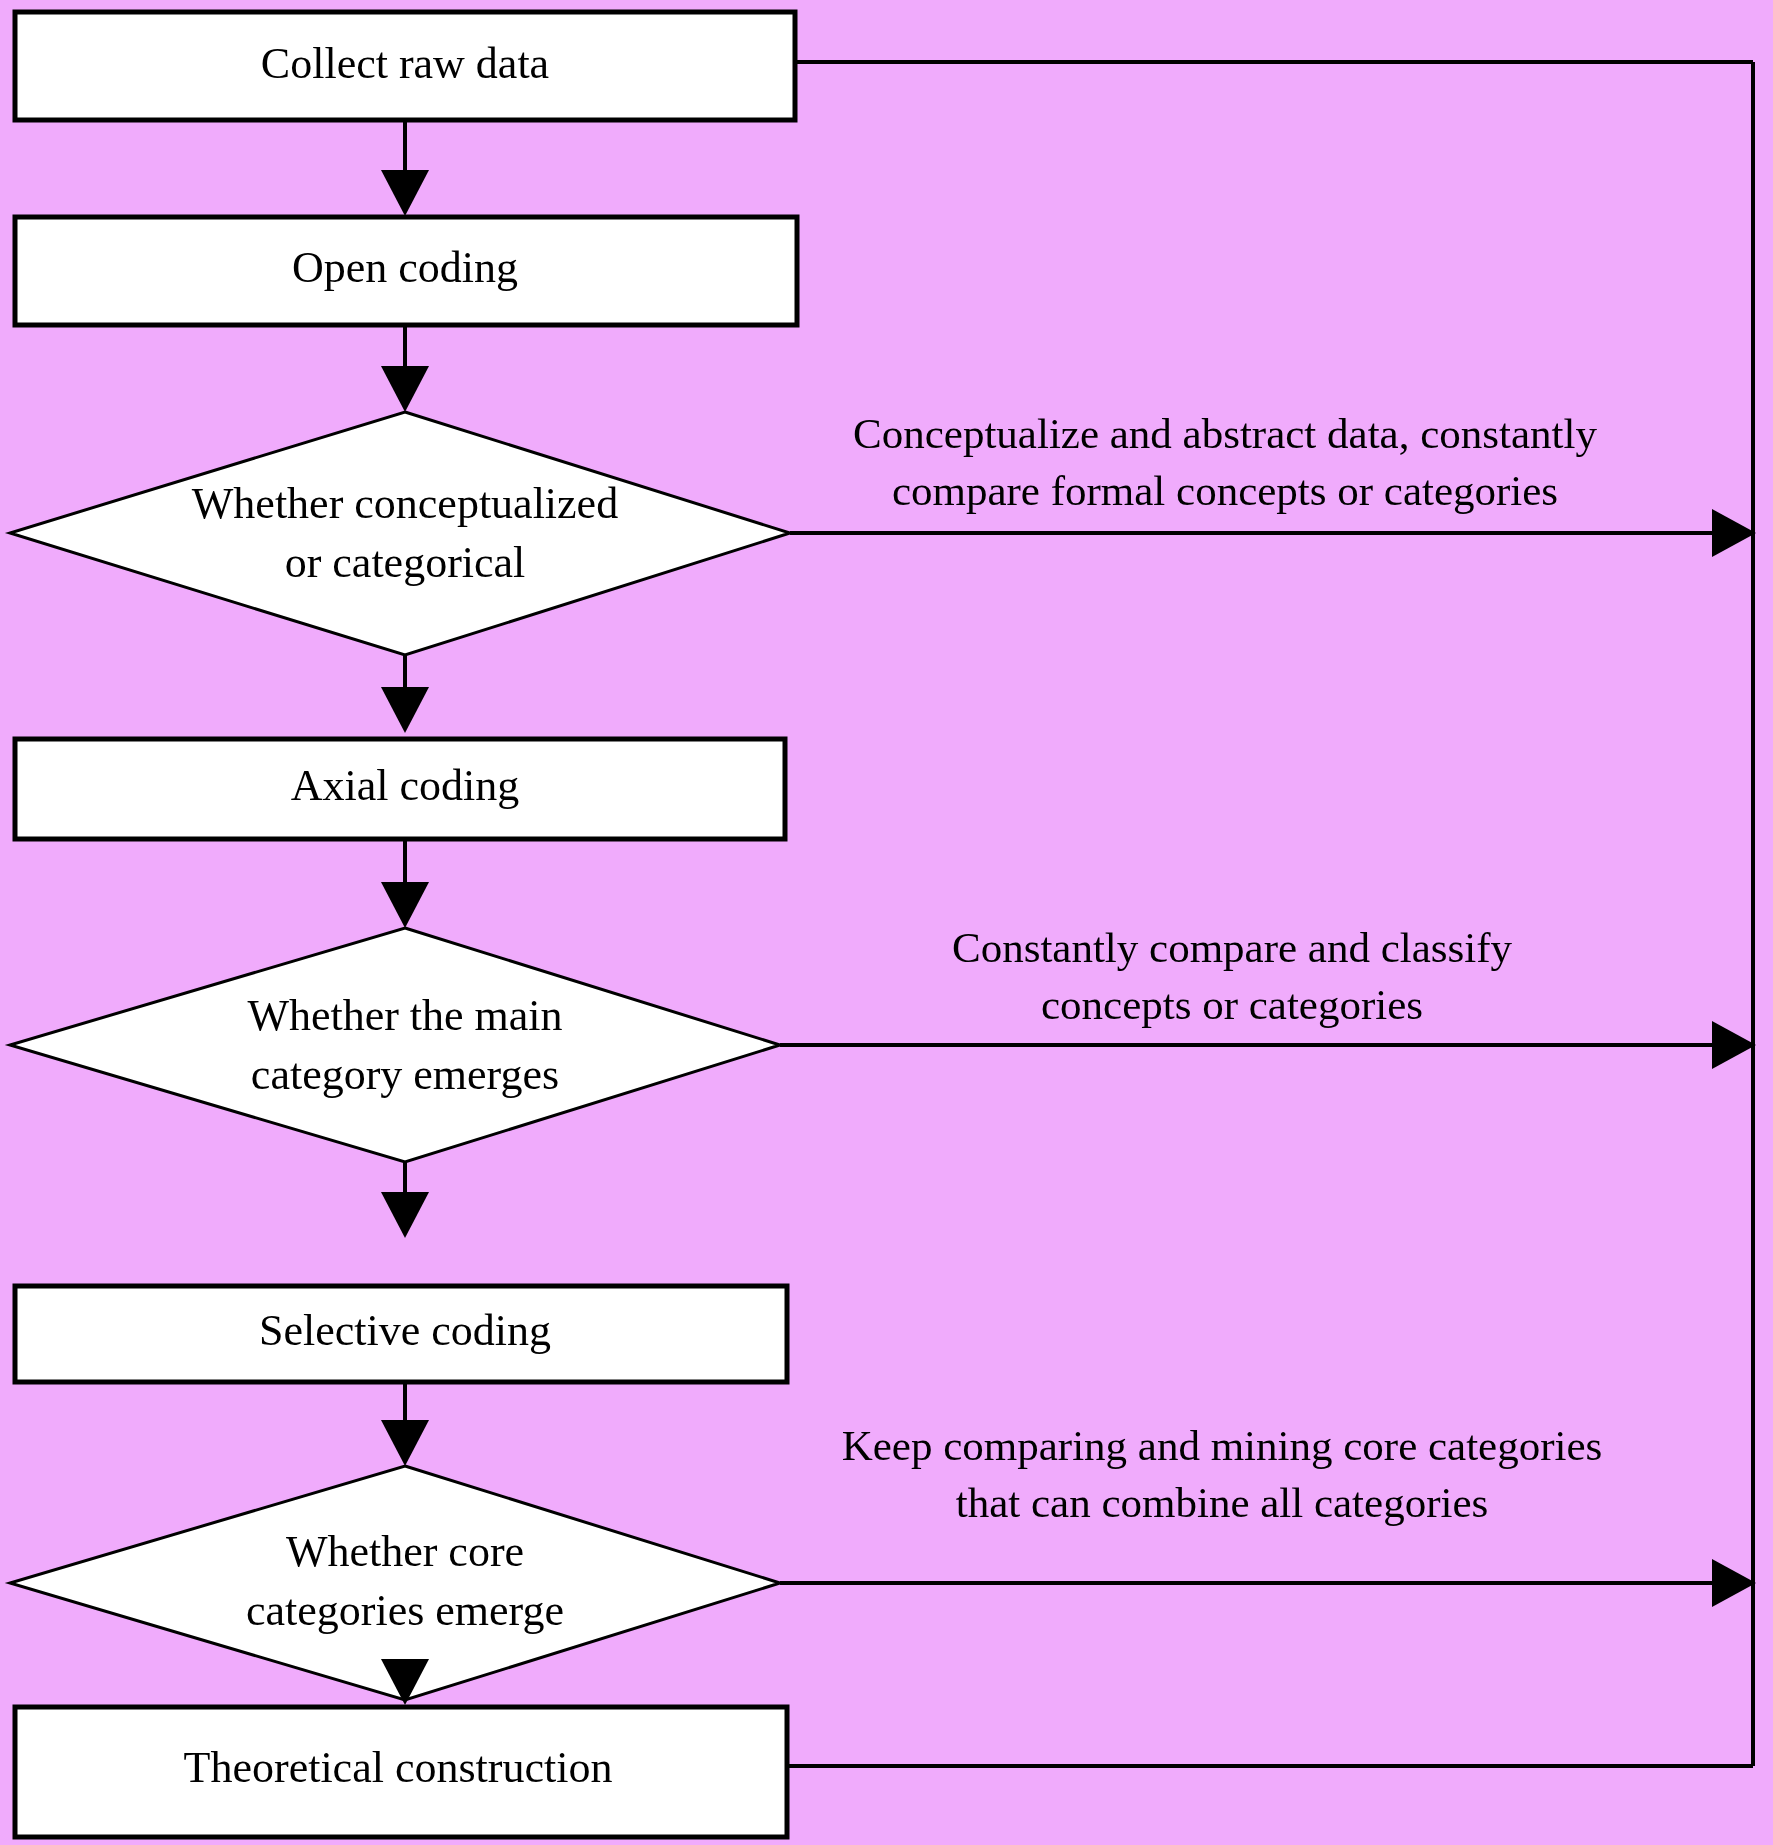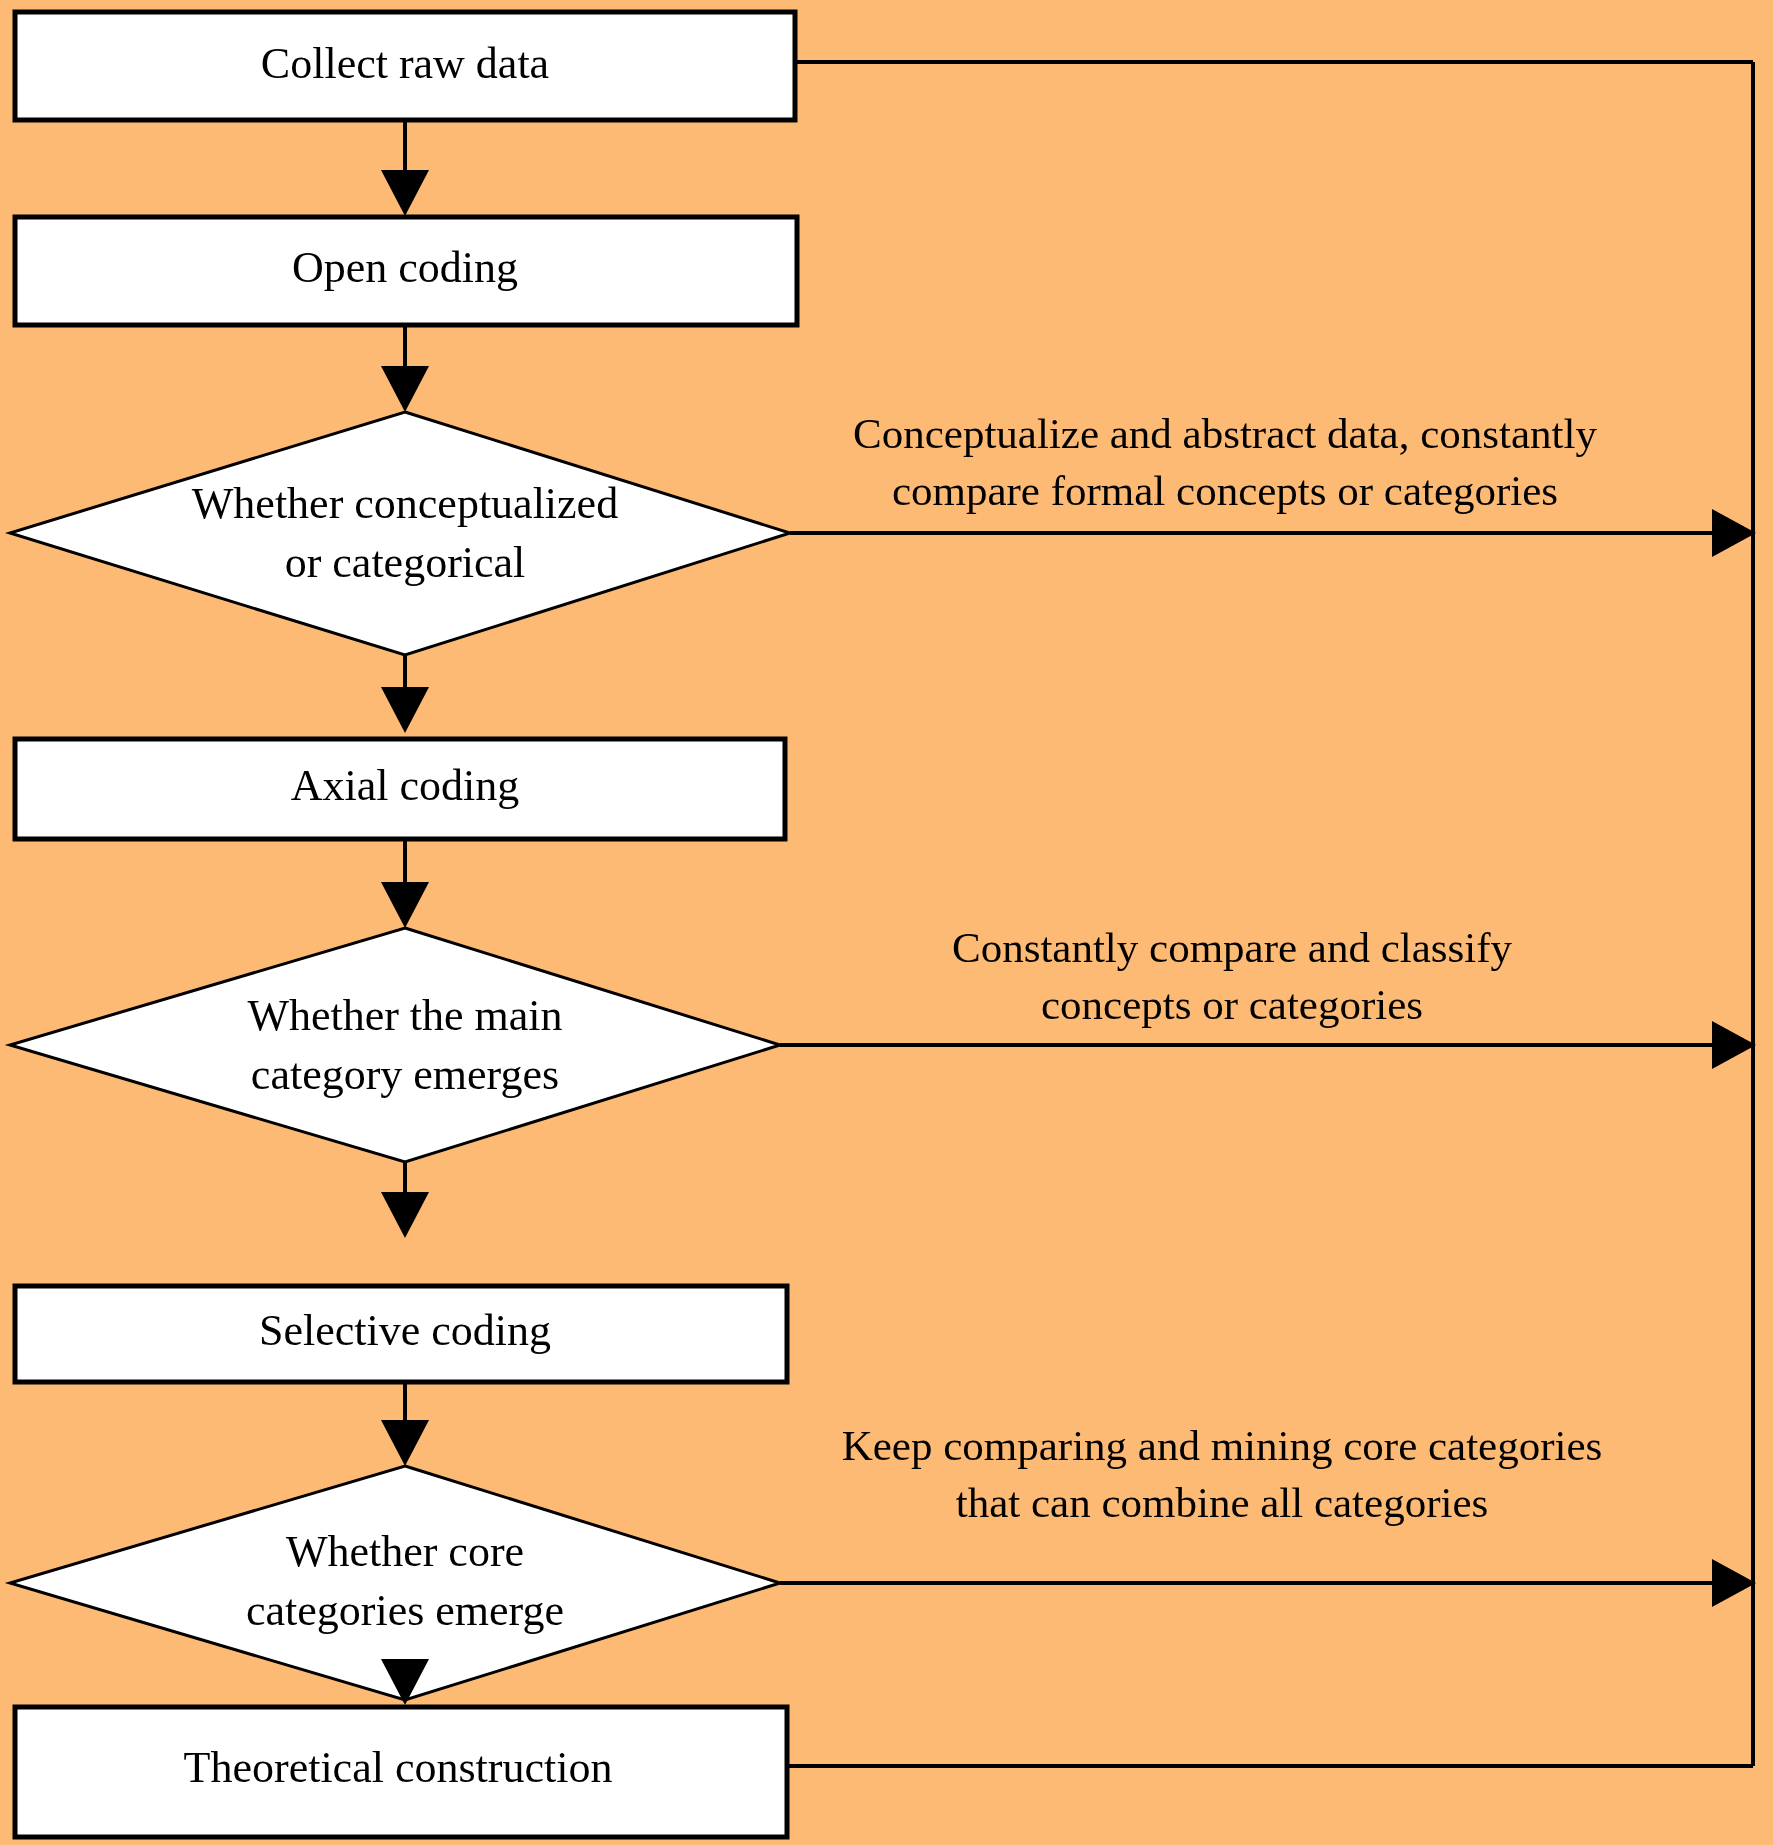--- a/index.html
+++ b/index.html
@@ -7,21 +7,21 @@
     padding: 0;
     background: #ffffff;
   }
   body {
     font-family: "Liberation Serif", "DejaVu Serif", serif;
   }
   #flowchart-root {
     position: relative;
     width: 1773px;
     height: 1845px;
-    background: #fdba74;
+    background: #f0abfc;
     overflow: hidden;
   }
   svg.diagram {
     position: absolute;
     top: 0;
     left: 0;
     width: 1773px;
     height: 1845px;
     display: block;
   }

